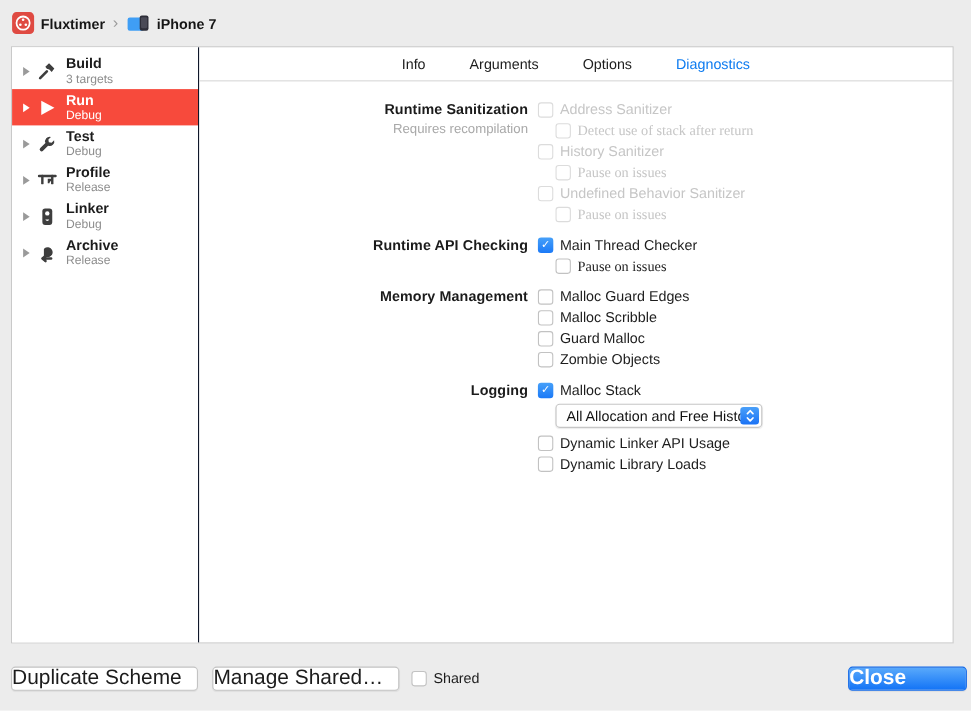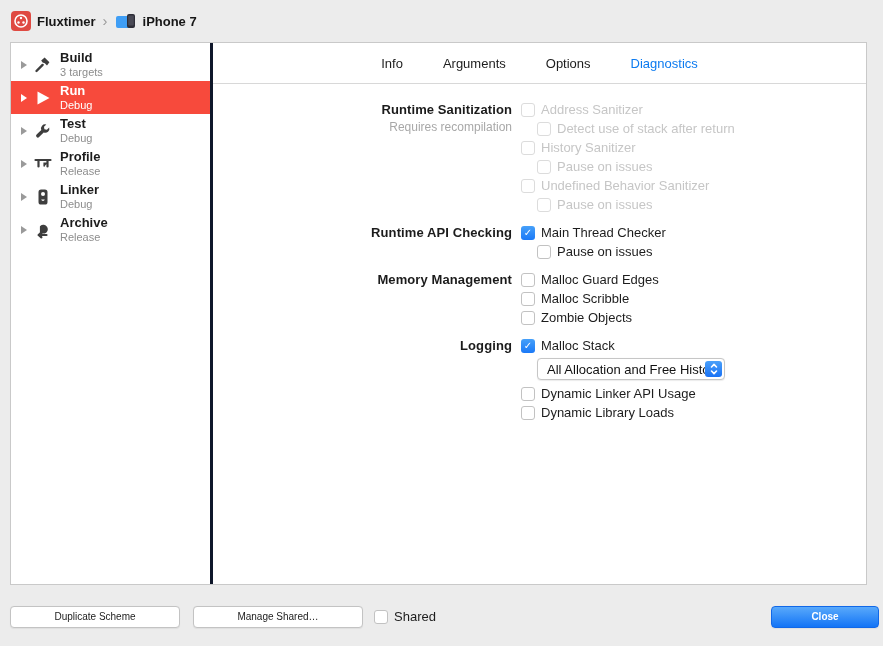--- a/index.html
+++ b/index.html
@@ -20,73 +20,73 @@
               margin-right:6px; flex:0 0 auto; }
   .crumb-name { font-size:13px; font-weight:700; color:#161616; }
   .crumb-sep { font-size:15px; color:#9b9b9b; margin:0 7px 2px 7px; font-weight:400; }
   .device-icon { width:22px; height:18px; position:relative; margin-right:6px; flex:0 0 auto; }
 
   
   .dialog { position:absolute; left:10px; top:42px; width:857px; height:543px;
             background:#ffffff; border:1px solid #c9c9c9; display:flex; }
 
   
-  .sidebar { width:202px; border-right:3px solid #0f172a; padding-top:5px; background:#fff; }
+  .sidebar { width:170px; border-right:1px solid #0f172a; padding-top:5px; background:#fff; }
   .side-row { height:33px; display:flex; align-items:center; padding-left:10px; cursor:default; }
   .side-row .disclosure { width:0; height:0; border-left:6px solid #9a9a9a;
        border-top:4px solid transparent; border-bottom:4px solid transparent; margin-right:6px; flex:0 0 auto; }
   .side-row .s-icon { width:19px; height:19px; margin-right:8px; flex:0 0 auto;
        display:flex; align-items:center; justify-content:center; }
   .side-row .s-icon svg { stroke:#3e3e3e; fill:#3e3e3e; }
   .side-text { line-height:1.1; }
   .side-title { font-size:13px; font-weight:700; color:#1c1c1c; }
   .side-sub { font-size:11px; color:#8d8d8d; margin-top:1px; }
   .side-row.selected { background:#f74a3c; }
   .side-row.selected .side-title, .side-row.selected .side-sub { color:#ffffff; }
   .side-row.selected .disclosure { border-left-color:#ffffff; }
   .side-row.selected .s-icon svg { stroke:#ffffff; fill:#ffffff; }
 
   
   .main { flex:1; display:flex; flex-direction:column; }
-  .tabbar { height:41px; border-bottom:1px solid #d8d8d8; display:flex;
+  .tabbar { height:31px; border-bottom:1px solid #d8d8d8; display:flex;
             align-items:center; justify-content:center; gap:40px; }
   .tab { font-size:13px; color:#1d1d1d; cursor:default; }
   .tab.selected { color:#0d7bf0; }
 
   .content { flex:1; padding-top:16px; overflow:hidden; }
 
   .group { display:flex; margin-bottom:9px; }
   .group-label-col { width:308px; text-align:right; padding-right:9px; flex:0 0 auto; }
   .group-title { font-size:13px; font-weight:600; color:#1b1b1b; line-height:19px; letter-spacing:.1px; }
   .group-sub { font-size:12px; color:#a8a8a8; line-height:17px; }
   .group-rows { flex:1; }
 
   .cbrow { display:flex; align-items:center; height:19px; }
-  .cbrow.indent { padding-left:16px; }
+  .cbrow.indent { padding-left:16px;font-family:Liberation Serif, serif; }
   .checkbox { width:14px; height:14px; border:1px solid #c2c2c2; border-radius:3px;
               background:#ffffff; margin-right:6px; flex:0 0 auto;
               display:flex; align-items:center; justify-content:center; }
   .cbrow.disabled .checkbox { border-color:#dcdcdc; }
   .checkbox.checked { border:none; background:linear-gradient(#46a0f9,#1b79f7); }
   .checkbox.checked::after { content:"✓"; color:#fff; font-size:10px; font-weight:700; line-height:1; }
   .cb-label { font-size:13px; color:#1d1d1d; }
   .cbrow.disabled .cb-label { color:#c6c6c6; }
 
   .dropdown-row { height:24px; margin:2px 0 3px 16px; display:flex; align-items:center; }
   .dropdown { width:188px; height:22px; background:#fff; border:1px solid #c6c6c6; border-radius:4px;
               position:relative; display:flex; align-items:center;
               box-shadow:0 .5px 1px rgba(0,0,0,.08); }
   .dropdown-text { font-size:13px; color:#111; padding-left:9px; white-space:nowrap; }
   .dd-stepper { position:absolute; right:2px; top:2px; width:17px; height:16px; border-radius:3px;
                 background:linear-gradient(#4aa0f9,#1a72f5); display:flex; align-items:center; justify-content:center; }
 
   
   .footer { position:absolute; left:0; top:606px; width:883px; height:22px; }
   .btn { position:absolute; height:22px; background:#ffffff; border:1px solid #c3c3c3;
-         border-radius:4px; font-size:10px; color:#1c1c1c; text-align:center; line-height:20px;
+         border-radius:4px; font-size:19px; color:#1c1c1c; text-align:left; line-height:20px;
          box-shadow:0 .5px 1px rgba(0,0,0,.06); cursor:default;
          font-family:"Liberation Sans","DejaVu Sans",sans-serif; }
   .btn-duplicate { left:10px; width:170px; }
   .btn-manage { left:193px; width:170px; }
   .shared-wrap { position:absolute; left:374px; top:3px; display:flex; align-items:center; }
   .btn-close { right:4px; width:108px; border:1px solid #1168e8;
                background:linear-gradient(#59a9fb,#1374f6); color:#ffffff; font-weight:700; }
 </style>
 </head>
 <body>
@@ -270,20 +270,24 @@
           <div class="cbrow">
             <span class="checkbox"></span>
             <span class="cb-label">Malloc Guard Edges</span>
           </div>
           <div class="cbrow">
             <span class="checkbox"></span>
             <span class="cb-label">Malloc Scribble</span>
           </div>
           <div class="cbrow">
             <span class="checkbox"></span>
+            <span class="cb-label">Guard Malloc</span>
+          </div>
+          <div class="cbrow">
+            <span class="checkbox"></span>
             <span class="cb-label">Zombie Objects</span>
           </div>
         </div>
       </div>
 
       <div class="group">
         <div class="group-label-col">
           <div class="group-title">Logging</div>
         </div>
         <div class="group-rows">

